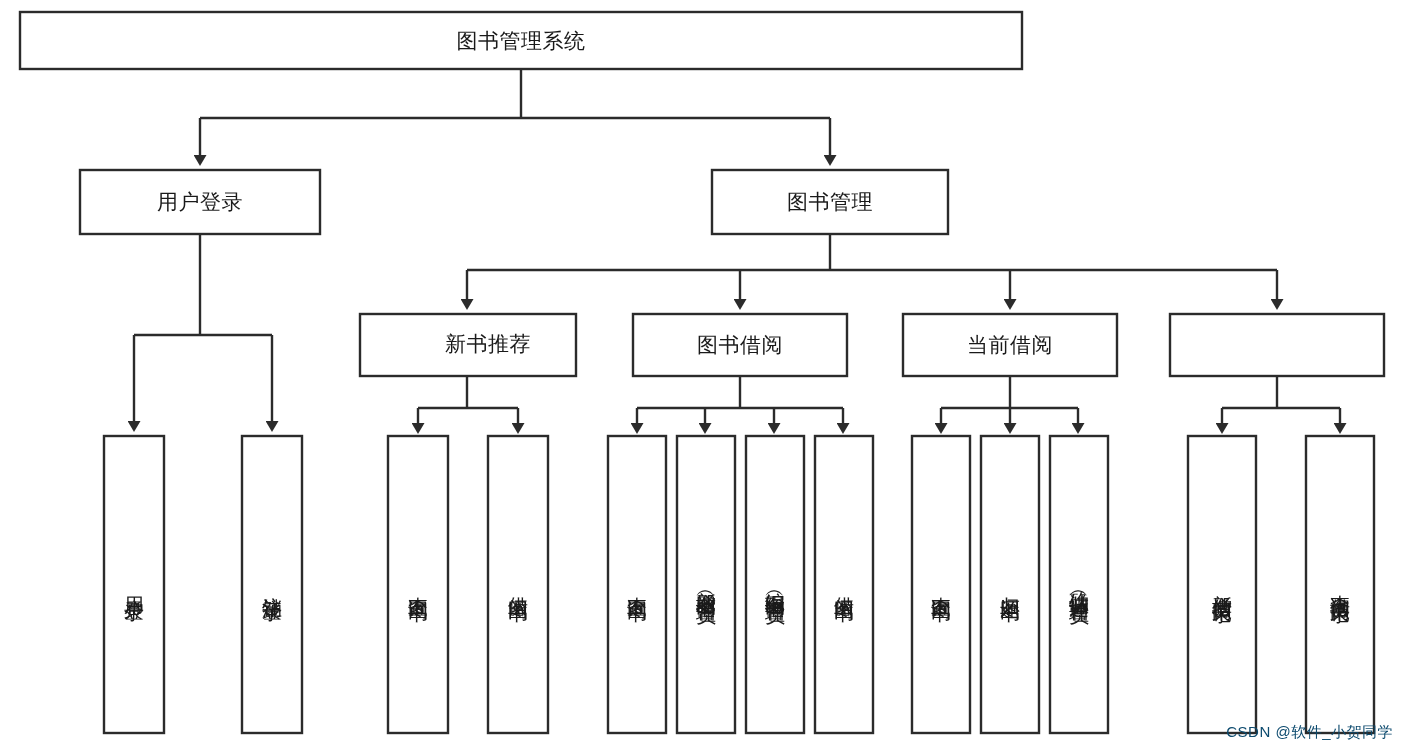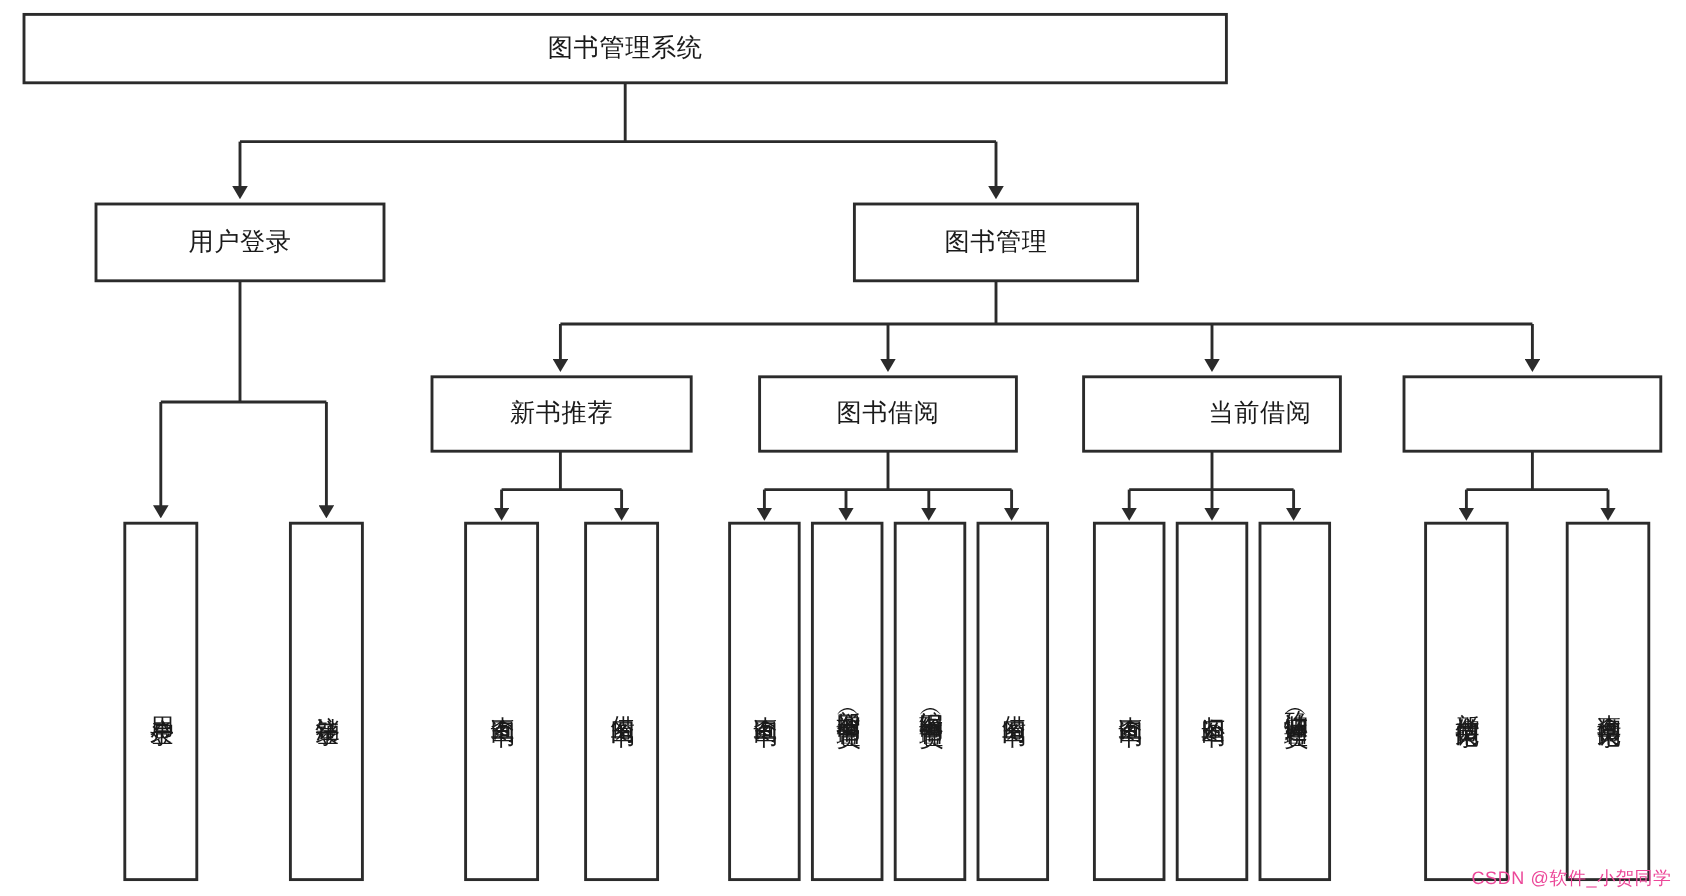--- a/index.html
+++ b/index.html
@@ -62,21 +62,21 @@
     font-size: 20px;
     letter-spacing: 2px;
     line-height: 1.15;
     white-space: nowrap;
   }
   .watermark {
     position: absolute;
     right: 12px;
     bottom: 5px;
     font-size: 15px;
-    color: #ec4899;
+    color: #0c4a6e;
     font-family: "Liberation Sans", "DejaVu Sans", sans-serif;
     letter-spacing: 0.5px;
     white-space: nowrap;
   }
 </style>
 </head>
 <body>
 
 <div id="diagram-root">
 
@@ -168,23 +168,23 @@
 
     <rect class="node-box" x="1188" y="436" width="68" height="297"></rect>
     <rect class="node-box" x="1306" y="436" width="68" height="297"></rect>
   </svg>
 
   <div class="node-label horizontal" style="left:20px; top:12px; width:1002px; height:57px;">图书管理系统</div>
 
   <div class="node-label horizontal" style="left:80px; top:170px; width:240px; height:64px;">用户登录</div>
   <div class="node-label horizontal" style="left:712px; top:170px; width:236px; height:64px;text-align:right;">图书管理</div>
 
-  <div class="node-label horizontal" style="left:340px; top:314px; width:256px; height:62px;font-family:Liberation Serif, serif;">新书推荐</div>
+  <div class="node-label horizontal" style="left:360px; top:314px; width:256px; height:62px;font-family:Liberation Serif, serif;">新书推荐</div>
   <div class="node-label horizontal" style="left:633px; top:314px; width:214px; height:62px;">图书借阅</div>
-  <div class="node-label horizontal" style="left:903px; top:314px; width:214px; height:62px;margin-left:40px;">当前借阅</div>
+  <div class="node-label horizontal" style="left:903px; top:314px; width:214px; height:62px;">当前借阅</div>
 
   <div class="node-label vertical" style="left:104px; top:436px; width:60px; height:297px;">用户登录</div>
   <div class="node-label vertical" style="left:242px; top:436px; width:60px; height:297px;">注销登录</div>
 
   <div class="node-label vertical" style="left:388px; top:436px; width:60px; height:297px;">查询图书</div>
   <div class="node-label vertical" style="left:488px; top:436px; width:60px; height:297px;">借阅图书</div>
 
   <div class="node-label vertical" style="left:608px; top:436px; width:58px; height:297px;">查询图书</div>
   <div class="node-label vertical" style="left:677px; top:436px; width:58px; height:297px;">新增图书（管理员）</div>
   <div class="node-label vertical" style="left:746px; top:436px; width:58px; height:297px;">编辑图书（管理员）</div>

